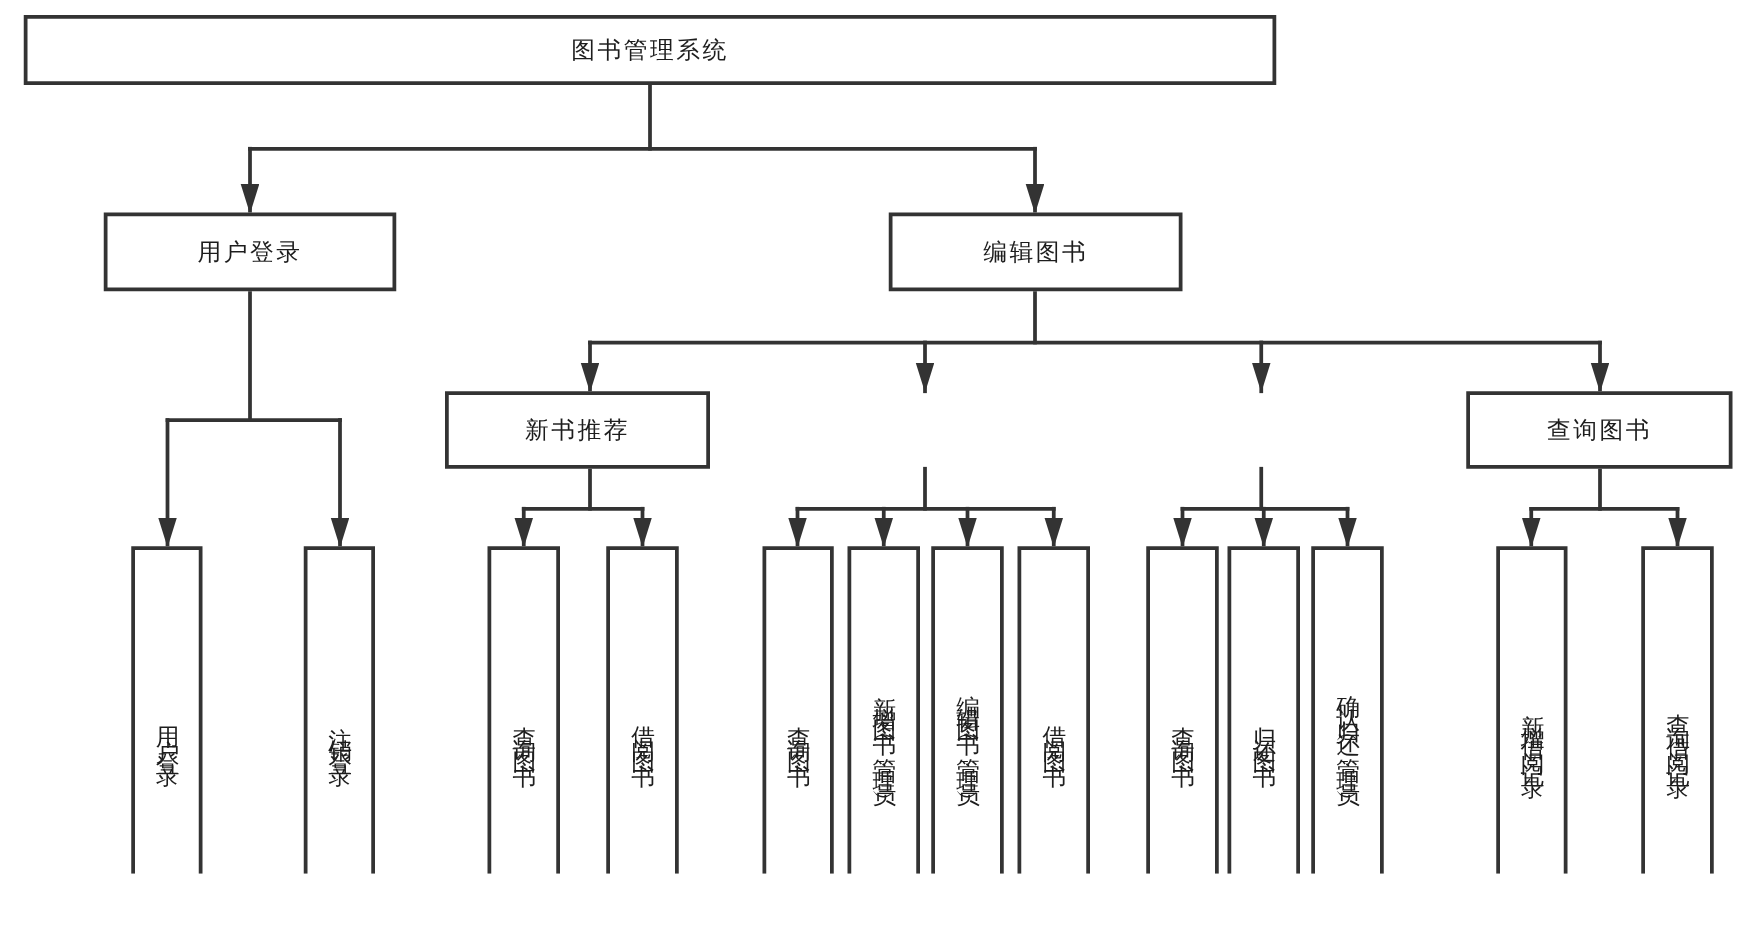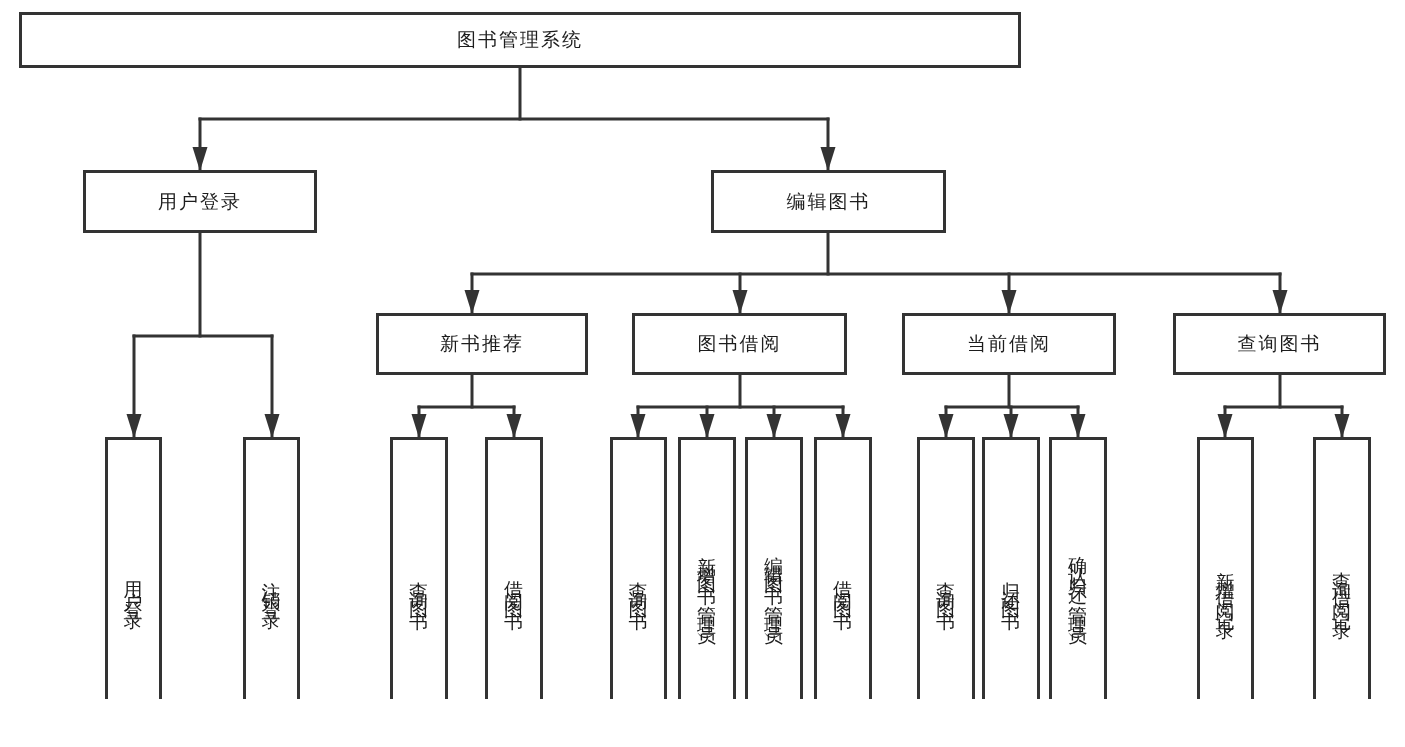--- a/index.html
+++ b/index.html
@@ -109,28 +109,22 @@
     <span class="hlabel">图书管理系统</span>
   </div>
 
   <div class="box" style="left:83px; top:170px; width:234px; height:63px;">
     <span class="hlabel">用户登录</span>
   </div>
   <div class="box" style="left:711px; top:170px; width:235px; height:63px;">
     <span class="hlabel">编辑图书</span>
   </div>
 
-  <div class="box" style="left:376px; top:313px; width:212px; height:62px;">
+  <div class="box" style="left:356px; top:313px; width:212px; height:62px;">
     <span class="hlabel">新书推荐</span>
-  </div>
-  <div class="box" style="left:632px; top:313px; width:215px; height:62px;">
-    <span class="hlabel">图书借阅</span>
-  </div>
-  <div class="box" style="left:902px; top:313px; width:214px; height:62px;">
-    <span class="hlabel">当前借阅</span>
   </div>
   <div class="box" style="left:1173px; top:313px; width:213px; height:62px;">
     <span class="hlabel">查询图书</span>
   </div>
 
   <div class="box" style="left:105px; top:437px; width:57px; height:298px;">
     <span class="vlabel">用户登录</span>
   </div>
   <div class="box" style="left:243px; top:437px; width:57px; height:298px;">
     <span class="vlabel">注销登录</span>

